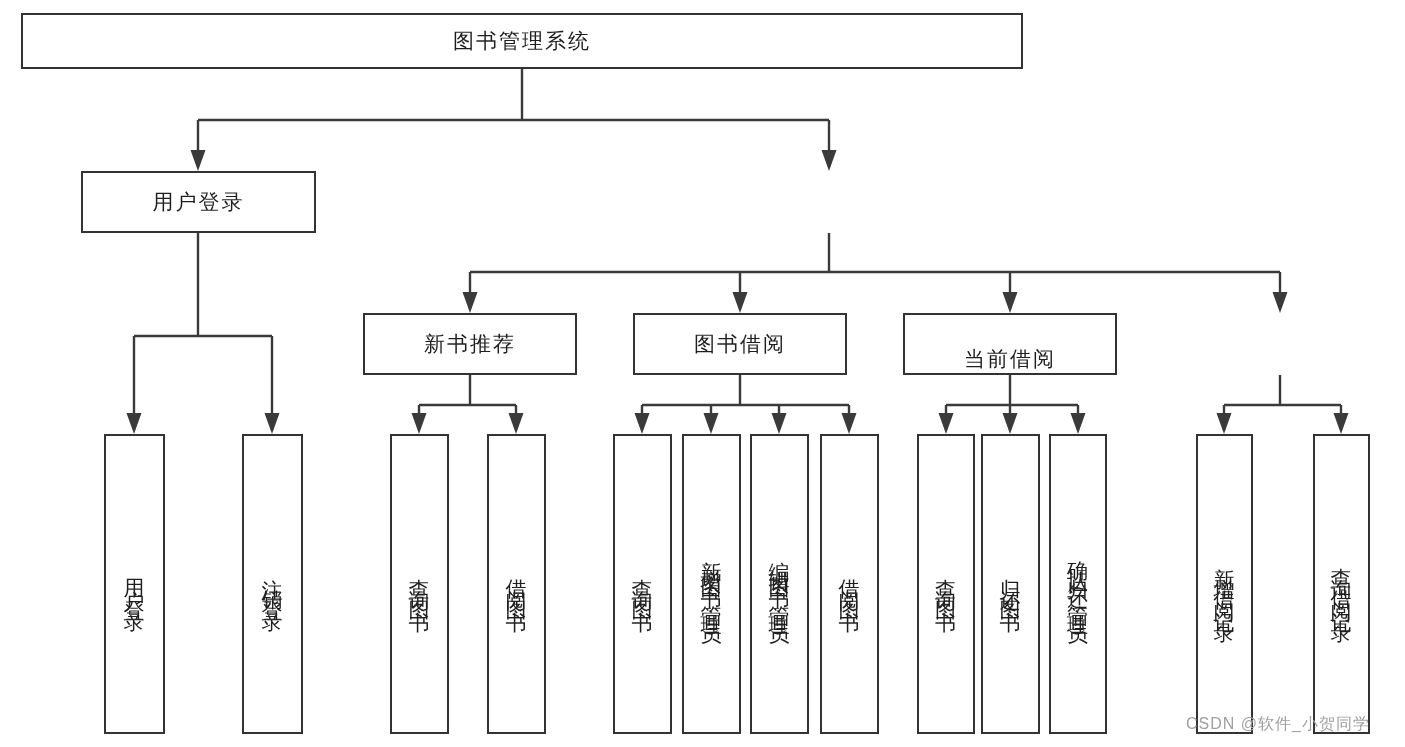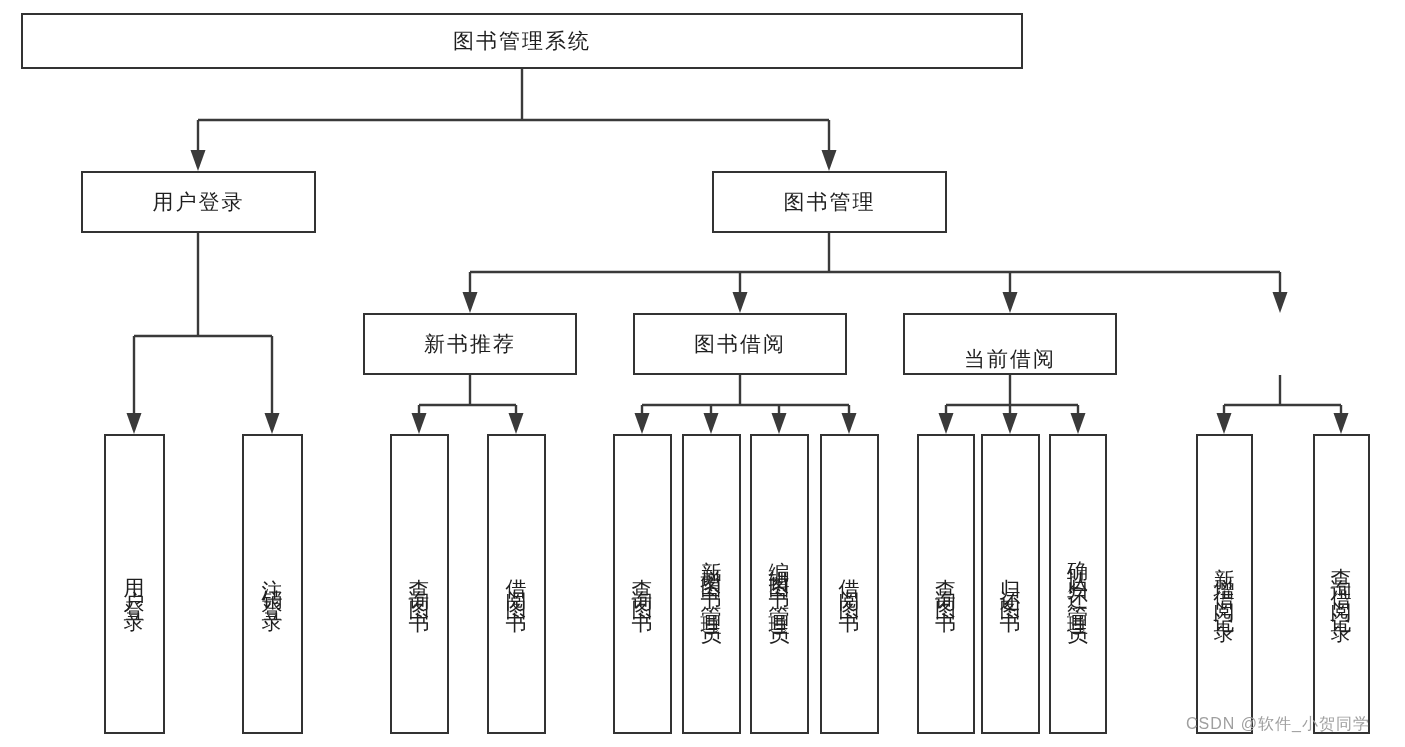--- a/index.html
+++ b/index.html
@@ -131,23 +131,20 @@
     </g>
   </svg>
 
   <div class="node hnode" style="left:21px; top:13px; width:1002px; height:56px;">
     <span>图书管理系统</span>
   </div>
 
   <div class="node hnode" style="left:81px; top:171px; width:235px; height:62px;">
     <span>用户登录</span>
   </div>
-  <div class="node hnode" style="left:712px; top:171px; width:235px; height:62px;">
-    <span>图书管理</span>
-  </div>
 
   <div class="node hnode" style="left:363px; top:313px; width:214px; height:62px;">
     <span>新书推荐</span>
   </div>
   <div class="node hnode" style="left:633px; top:313px; width:214px; height:62px;">
     <span>图书借阅</span>
   </div>
   <div class="node hnode" style="left:903px; top:313px; width:214px; height:62px;align-items:flex-end;">
     <span>当前借阅</span>
   </div>

